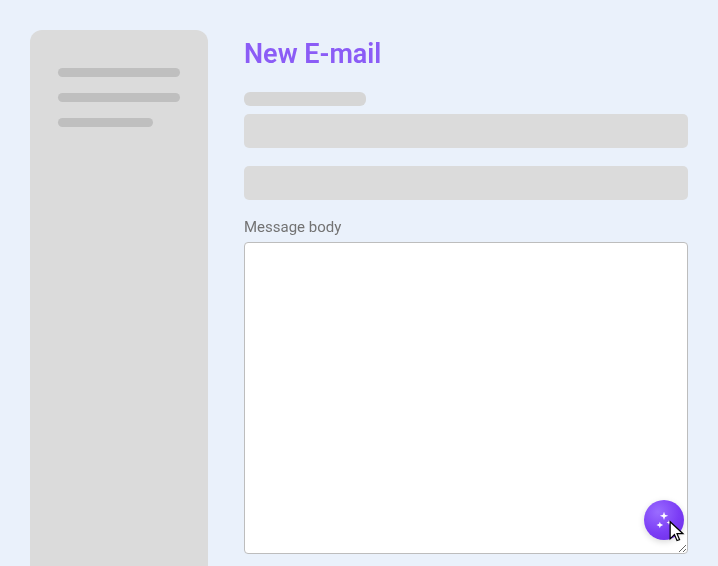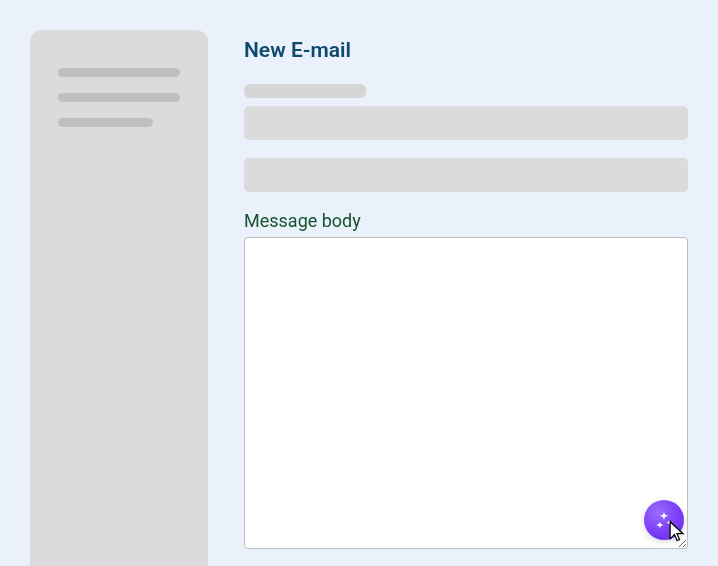--- a/index.html
+++ b/index.html
@@ -27,43 +27,43 @@
     .sidebar-line.full { width: 100%; }
     .main {
       flex: 1;
       padding-left: 36px;
       padding-top: 8px;
       display: flex;
       flex-direction: column;
       position: relative;
     }
     .page-title {
-      font-size: 21px;
+      font-size: 27px;
       font-weight: 600;
-      color: #0c4a6e;
+      color: #8b5cf6;
       margin-bottom: 22px;
     }
     .field-label-skeleton {
       height: 14px;
       width: 122px;
       background: #d6d6d6;
       border-radius: 6px;
       margin-bottom: 8px;
     }
     .text-field {
       width: 100%;
       height: 34px;
       background: #dbdbdb;
       border: none;
       border-radius: 5px;
       margin-bottom: 18px;
     }
     .body-label {
-      font-size: 18px;
-      color: #14532d;
+      font-size: 15px;
+      color: #737373;
       margin-bottom: 6px;
       margin-top: 0;
     }
     .message-body {
       width: 100%;
       height: 312px;
       background: #ffffff;
       border: 1px solid #bdbdbd;
       border-radius: 4px;
       resize: both;

